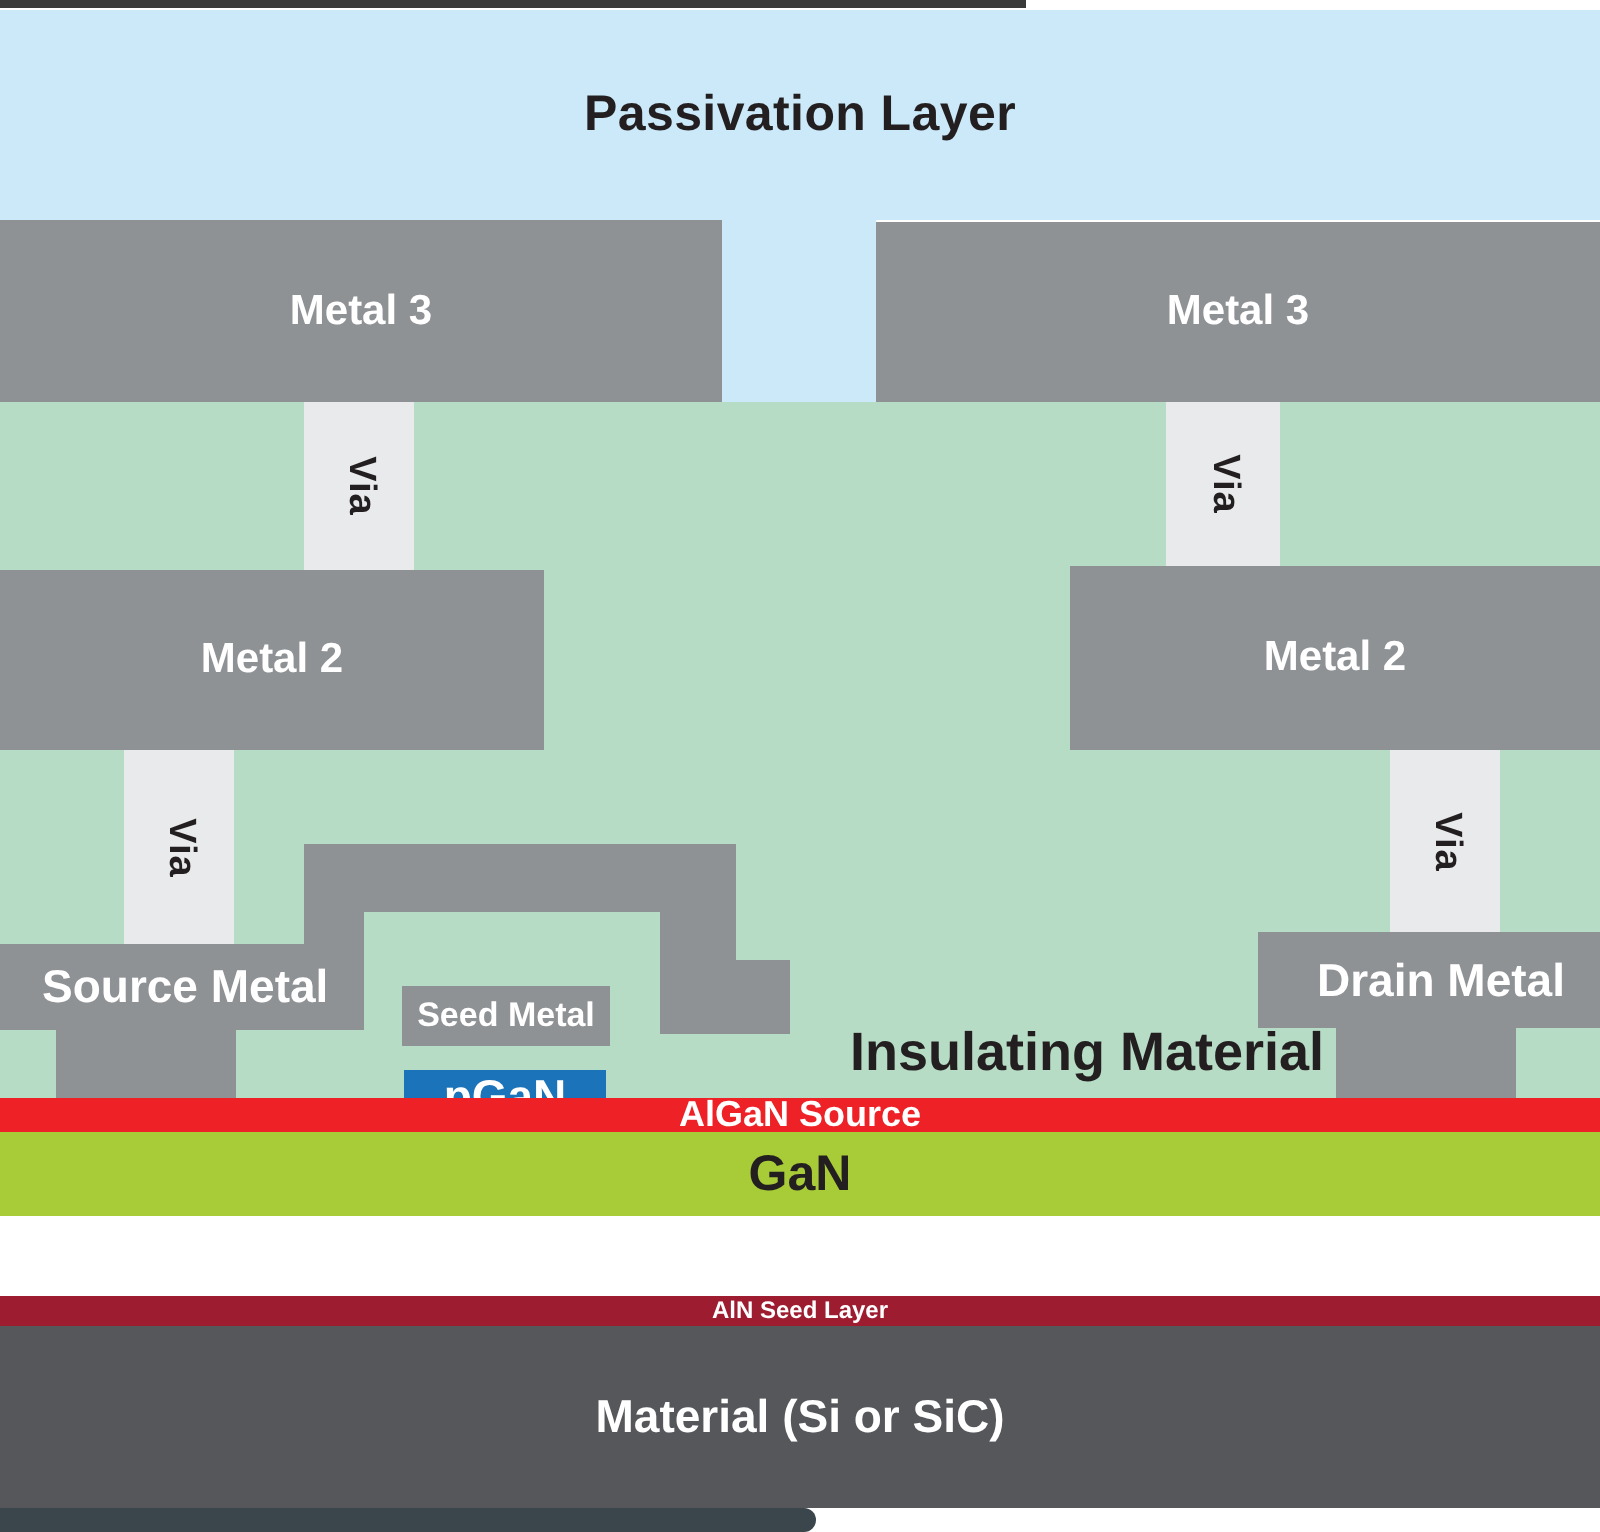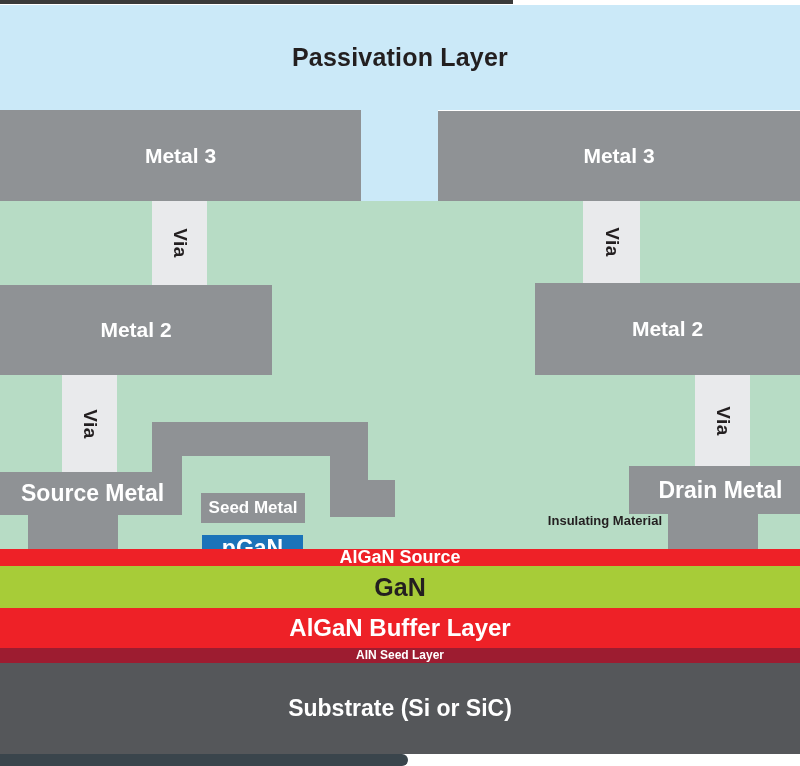--- a/index.html
+++ b/index.html
@@ -86,38 +86,35 @@
   <div class="abs fill-metal" style="left:668px;top:514px;width:90px;height:52px;"></div>
 
   <div class="abs flexc fill-metal" style="left:201px;top:493px;width:104px;height:30px;">
     <span class="t-light" style="font-size:17px;white-space:nowrap;">Seed Metal</span>
   </div>
   <div class="abs flexc fill-pgan" style="left:202px;top:523px;width:101px;height:26px;">
     <span class="t-light" style="font-size:23px;">pGaN</span>
   </div>
 
   <div class="abs" style="right:138px;top:511px;">
-    <span class="t-dark" style="font-size:13px;white-space:nowrap;">Insulating Material</span>
+    <span class="t-dark" style="font-size:27px;white-space:nowrap;">Insulating Material</span>
   </div>
 
   <div class="abs flexc fill-red" style="left:0;top:549px;width:800px;height:17px;">
     <span class="t-light" style="font-size:18px;line-height:17px;">AlGaN Source</span>
   </div>
 
   <div class="abs flexc fill-lime" style="left:0;top:566px;width:800px;height:42px;">
     <span class="t-dark" style="font-size:25px;">GaN</span>
   </div>
 
-  <div class="abs flexc fill-red" style="left:0;top:608px;width:800px;height:40px;">
-    <span class="t-light" style="font-size:24px;">AlGaN Buffer Layer</span>
-  </div>
 
   <div class="abs flexc fill-seed" style="left:0;top:648px;width:800px;height:15px;">
     <span class="t-light" style="font-size:12px;line-height:15px;">AlN Seed Layer</span>
   </div>
 
   <div class="abs fill-substrate" style="left:0;top:663px;width:800px;height:91px;display:flex;justify-content:center;">
-    <span class="t-light" style="font-size:23px;margin-top:32px;">Substrate (Si or SiC)</span>
+    <span class="t-light" style="font-size:23px;margin-top:32px;">Material (Si or SiC)</span>
   </div>
 
   <div class="abs fill-bottombar" style="left:0;top:754px;width:408px;height:12px;border-top-right-radius:6px;border-bottom-right-radius:6px;"></div>
 
 </div>
 
 </body></html>

